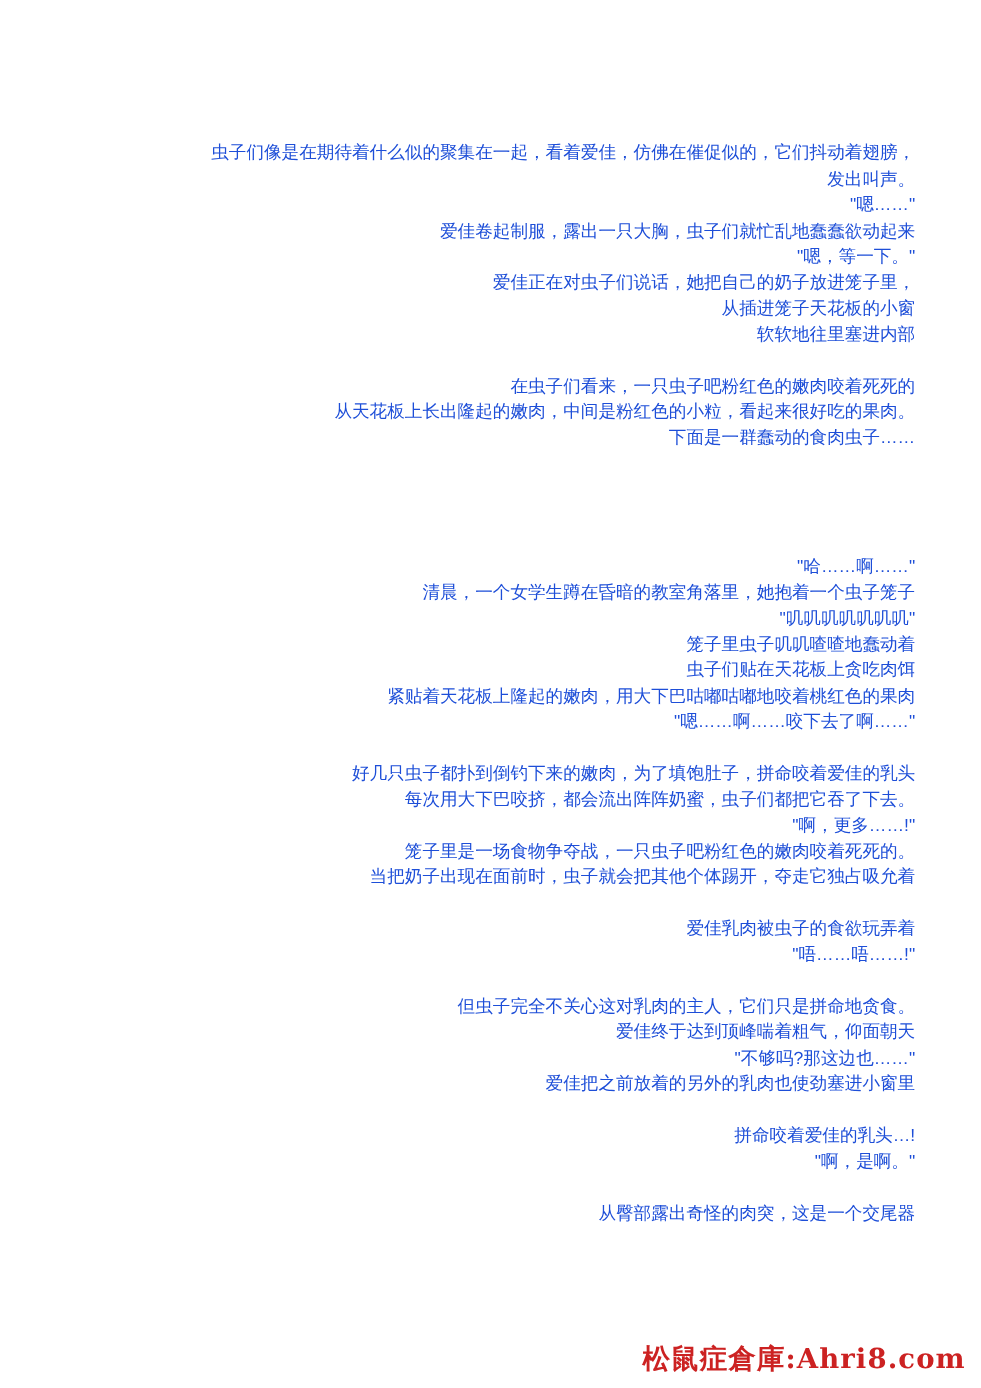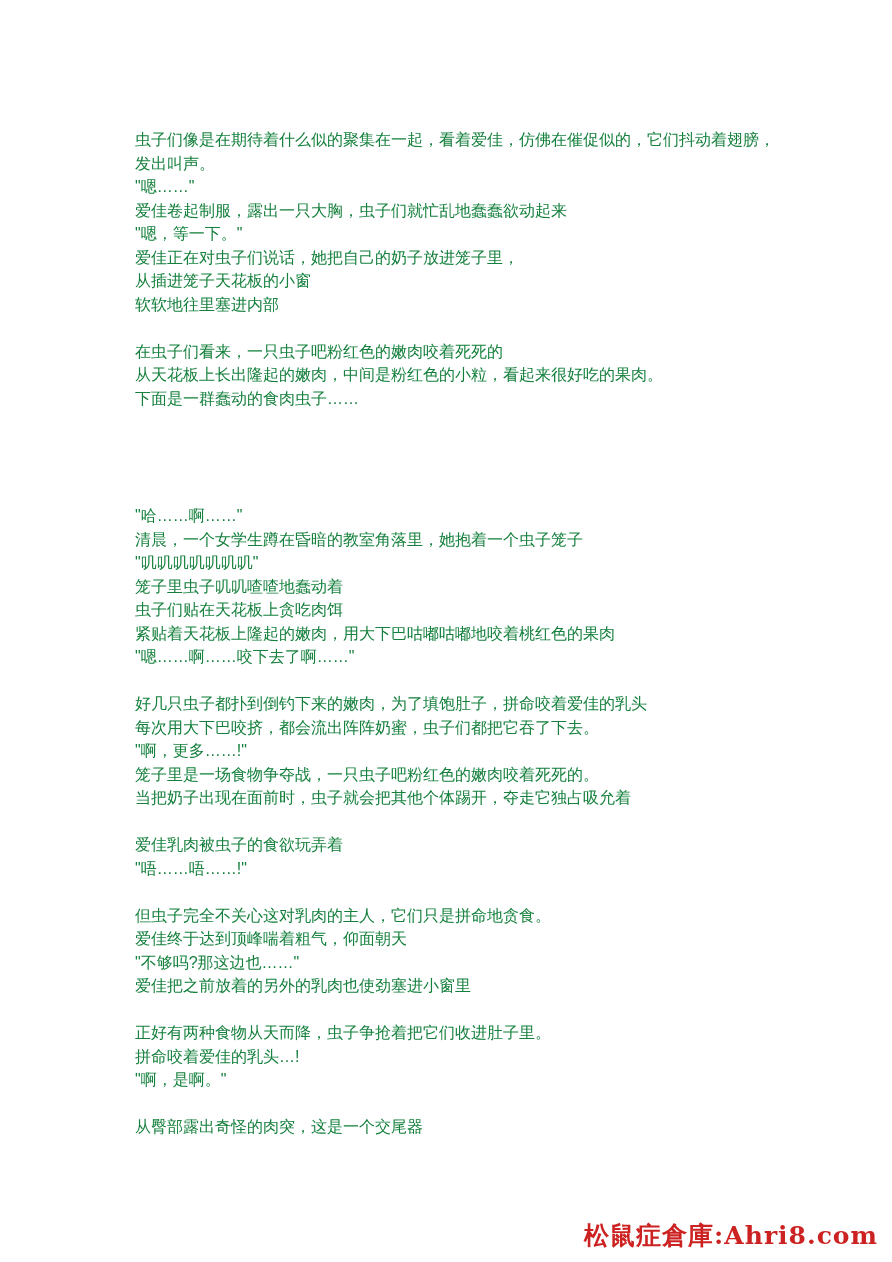--- a/index.html
+++ b/index.html
@@ -41,21 +41,21 @@
     font-size: 25px;
     font-weight: bold;
     letter-spacing: 1px;
     margin-left: 44px;
   }
 </style>
 </head>
 <body style="background: rgb(255, 255, 255);">
 
 <div class="page">
-  <div class="story" id="story" style="color: #15803d;">
+  <div class="story" id="story" style="color: #1d4ed8; text-align: right;">
       <div class="line">虫子们像是在期待着什么似的聚集在一起，看着爱佳，仿佛在催促似的，它们抖动着翅膀，</div>
       <div class="line">发出叫声。</div>
       <div class="line">"嗯……"</div>
       <div class="line">爱佳卷起制服，露出一只大胸，虫子们就忙乱地蠢蠢欲动起来</div>
       <div class="line">"嗯，等一下。"</div>
       <div class="line">爱佳正在对虫子们说话，她把自己的奶子放进笼子里，</div>
       <div class="line">从插进笼子天花板的小窗</div>
       <div class="line">软软地往里塞进内部</div>
       <div class="line">&nbsp;</div>
       <div class="line">在虫子们看来，一只虫子吧粉红色的嫩肉咬着死死的</div>
@@ -80,20 +80,19 @@
       <div class="line">当把奶子出现在面前时，虫子就会把其他个体踢开，夺走它独占吸允着</div>
       <div class="line">&nbsp;</div>
       <div class="line">爱佳乳肉被虫子的食欲玩弄着</div>
       <div class="line">"唔……唔……!"</div>
       <div class="line">&nbsp;</div>
       <div class="line">但虫子完全不关心这对乳肉的主人，它们只是拼命地贪食。</div>
       <div class="line">爱佳终于达到顶峰喘着粗气，仰面朝天</div>
       <div class="line">"不够吗?那这边也……"</div>
       <div class="line">爱佳把之前放着的另外的乳肉也使劲塞进小窗里</div>
       <div class="line">&nbsp;</div>
-      <div class="line">正好有两种食物从天而降，虫子争抢着把它们收进肚子里。</div>
       <div class="line">拼命咬着爱佳的乳头…!</div>
       <div class="line">"啊，是啊。"</div>
       <div class="line">&nbsp;</div>
       <div class="line">从臀部露出奇怪的肉突，这是一个交尾器</div>
     </div>
   <div class="watermark" style="color: rgb(204, 34, 34);">松鼠症倉庫:Ahri8.com</div>
 </div>
 
 </body></html>

